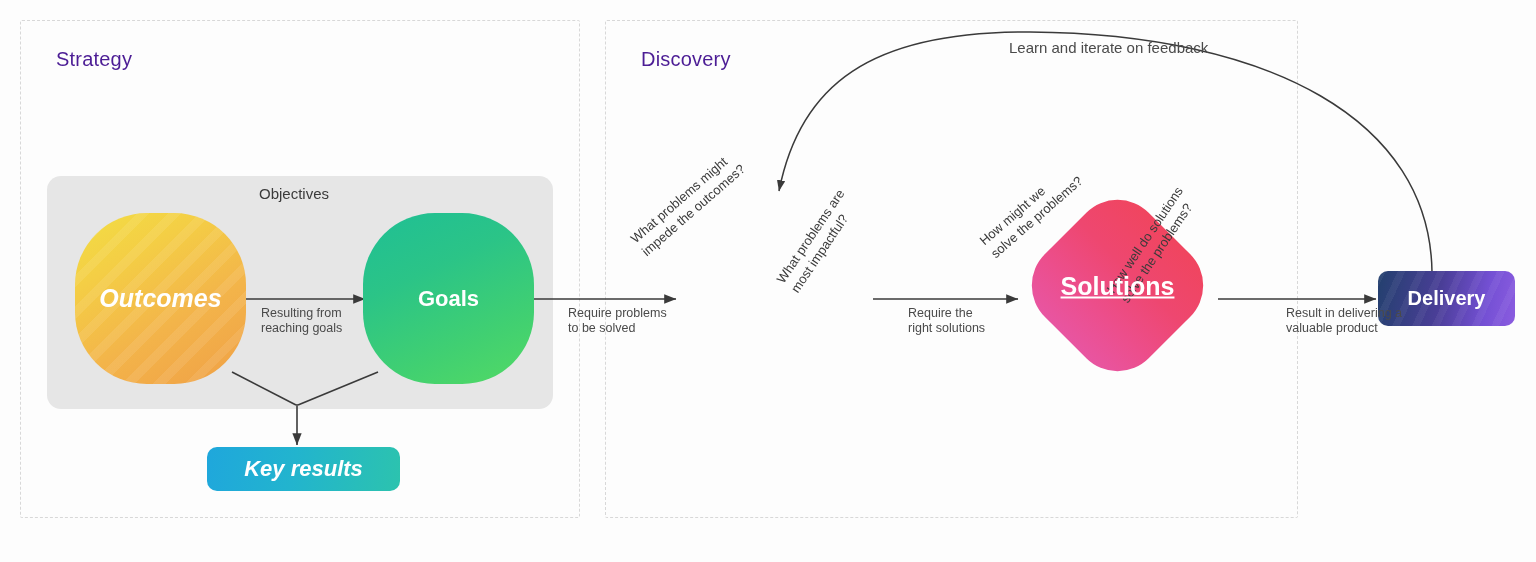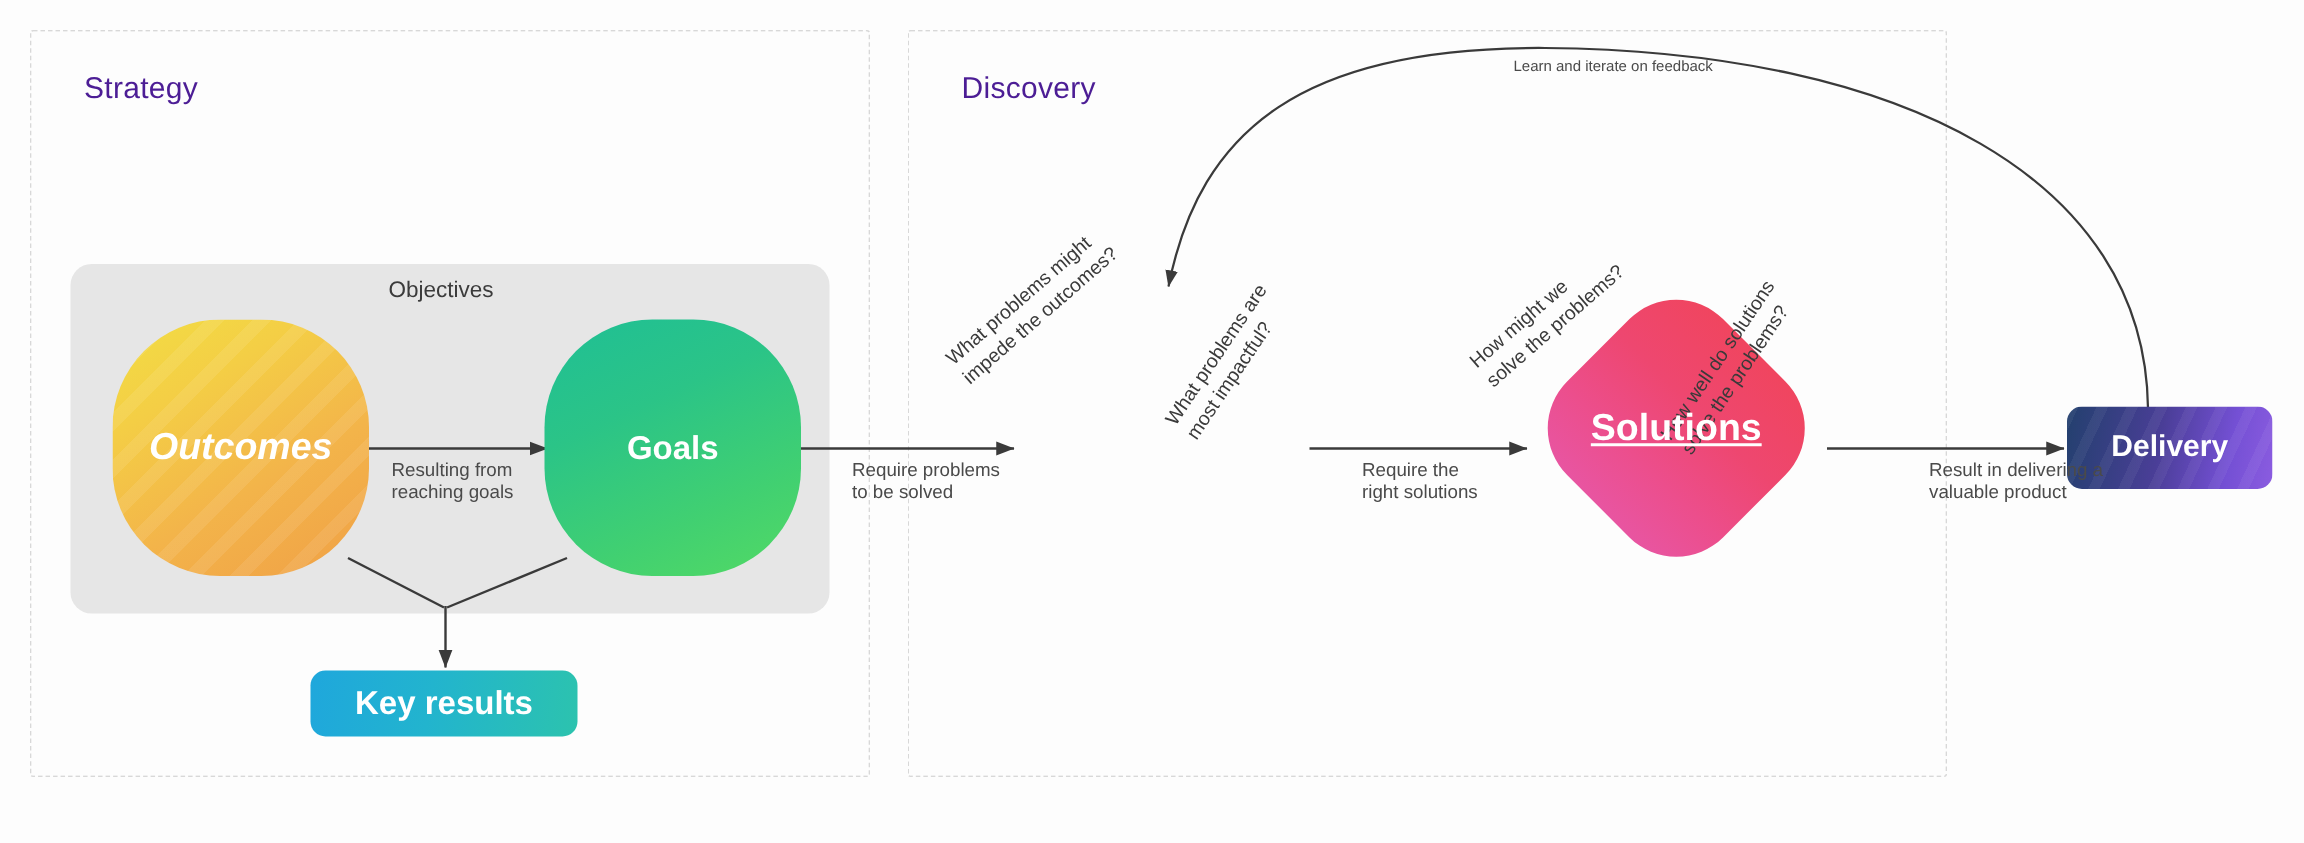--- a/index.html
+++ b/index.html
@@ -146,21 +146,21 @@
     position: absolute;
     left: 0;
     top: 0;
     width: 1536px;
     height: 562px;
     overflow: visible;
     pointer-events: none;
   }
   .loop-label {
     position: absolute;
-    font-size: 10px;
+    font-size: 15px;
     color: #4A4A4A;
     white-space: nowrap;
   }
 </style>
 </head>
 <body>
 
 <div id="canvas">
 
   <div class="region" style="left:20px; top:20px; width:560px; height:498px;"></div>
@@ -200,21 +200,21 @@
   <div class="node squircle" style="left:75px; top:213px; width:171px; height:171px;">
     <div class="sq-shape outcomes-shape"></div>
     <div class="node-label" style="font-size:25px;font-style:italic;">Outcomes</div>
   </div>
 
   <div class="node squircle" style="left:363px; top:213px; width:171px; height:171px;">
     <div class="sq-shape goals-shape"></div>
     <div class="node-label" style="font-size:22px;">Goals</div>
   </div>
 
-  <div class="node pill" style="left:207px; top:447px; width:178px; height:44px;">
+  <div class="node pill" style="left:207px; top:447px; width:193px; height:44px;font-style:italic;">
     <div class="keyresults-shape"></div>
     <div class="node-label" style="font-size:22px;">Key results</div>
   </div>
 
 
   <div class="node diamond-wrap" style="left:1044px; top:212px; width:147px; height:147px;">
     <div class="diamond-shape solutions-shape"></div>
     <div class="node-label" style="font-size:25px; position:absolute; left:50%; top:50%; transform:translate(-50%,-50%);text-decoration:underline;">Solutions</div>
   </div>
 

